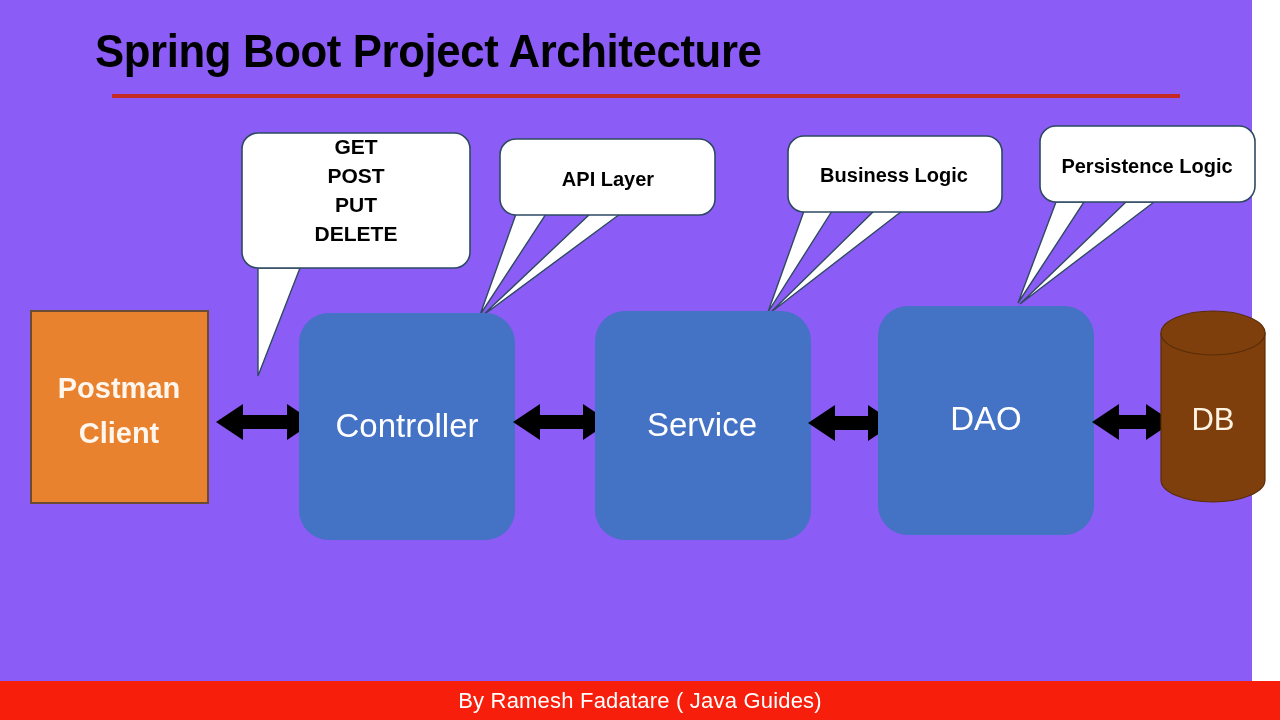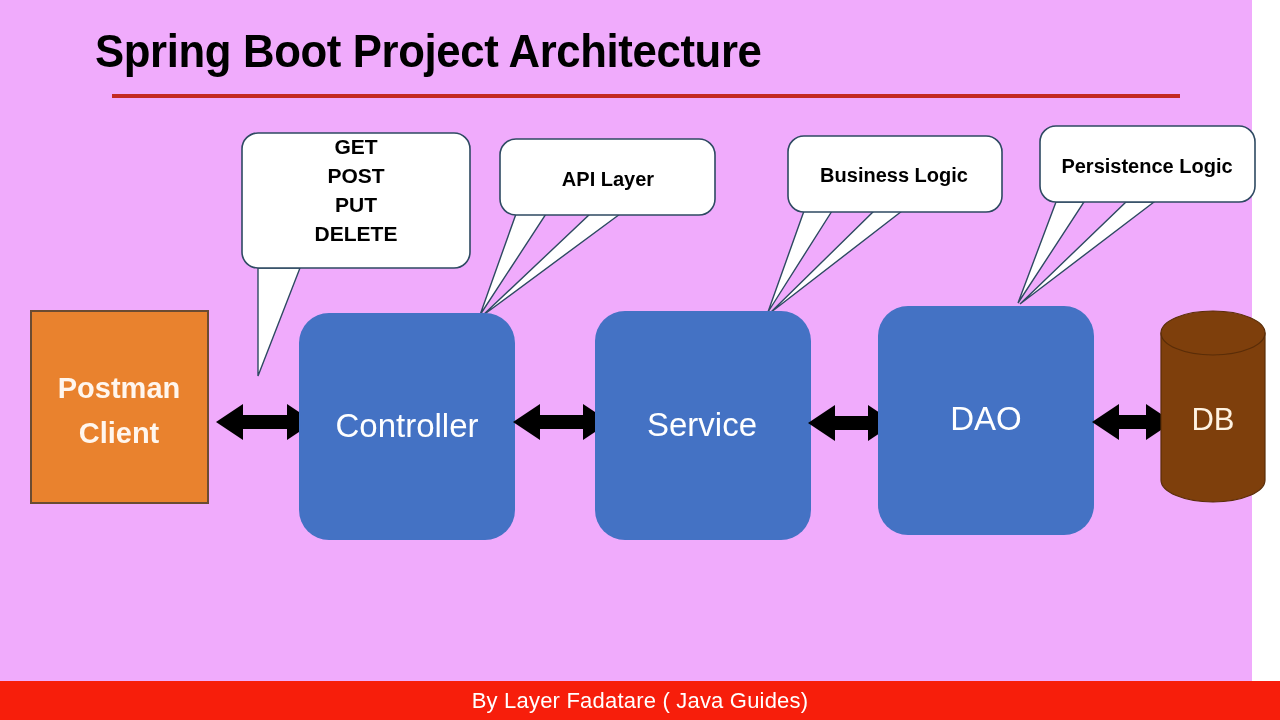--- a/index.html
+++ b/index.html
@@ -12,21 +12,21 @@
     width: 1280px;
     height: 720px;
     overflow: hidden;
     font-family: "Liberation Sans", sans-serif;
     position: relative;
   }
   #slide {
     position: relative;
     width: 1252px;
     height: 720px;
-    background: #f0abfc;
+    background: #8b5cf6;
     text-decoration: underline;
   }
 
   
   .title-wrap {
     position: absolute;
     left: 95px;
     top: 24px;
     width: 1100px;
   }
@@ -223,16 +223,16 @@
 
     <g>
       <path class="db-body" d="M 1161,333 L 1161,480 A 52,22 0 0 0 1265,480 L 1265,333 Z"></path>
       <ellipse class="db-top" cx="1213" cy="333" rx="52" ry="22"></ellipse>
       <text class="db-label" x="1213" y="422">DB</text>
     </g>
 
   </svg>
 
   <div class="footer-bar">
-    <div class="footer-text">By Layer Fadatare ( Java Guides)</div>
+    <div class="footer-text">By Ramesh Fadatare ( Java Guides)</div>
   </div>
 
 </div>
 
 </body></html>

